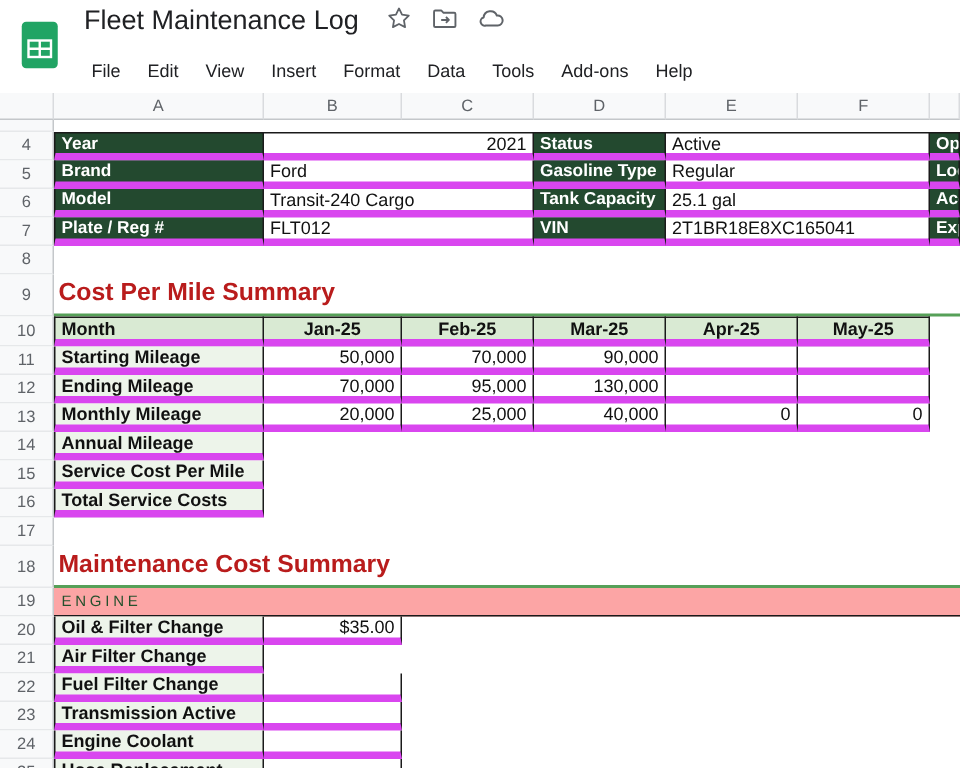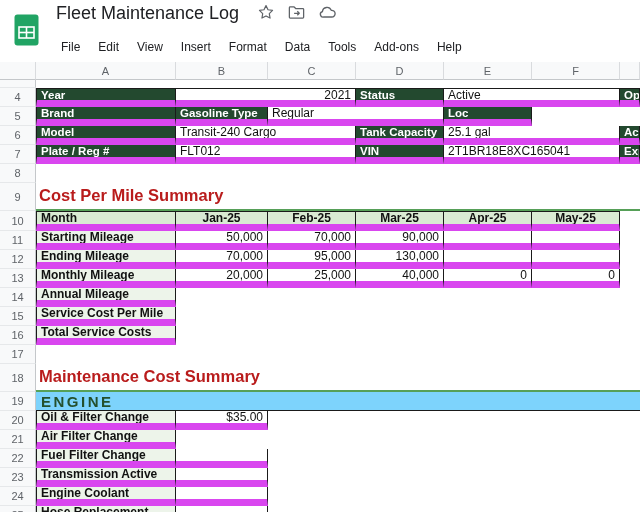--- a/index.html
+++ b/index.html
@@ -34,33 +34,33 @@
   .c { display: flex; align-items: center; padding: 0 4px; font-size: 12px; color: #111;
        overflow: hidden; white-space: nowrap; }
   .b { font-weight: bold; text-align: right; }
   .num { justify-content: flex-end; }
   .ctr { justify-content: center; }
 
   .dg  { background: #23492f; color: #fff; font-weight: bold; font-size: 11.5px; }
   .lg  { background: #d9ead3; }
   .llg { background: #edf4ea; }
 
-  .bd { border-right: 1px solid #1a1a1a; border-bottom: 7px solid #d946ef; }
+  .bd { border-right: 1px solid #1a1a1a; border-bottom: 5px solid #d946ef; }
   .bl { border-left: 1px solid #1a1a1a; }
   .bt { border-top: 1px solid #1a1a1a; }
 
   .sp2 { grid-column: span 2; }
   .rest { grid-column: 2 / -1; }
   .rest3 { grid-column: 3 / -1; }
 
   .sectitle { grid-column: 2 / -1; display: flex; align-items: flex-end; padding: 0 3px 4px 3px;
               font-weight: bold; font-size: 16.5px; color: #b91c1c; border-bottom: 2px solid #56a058;
               white-space: nowrap; overflow: hidden; }
-  .engine { grid-column: 2 / -1; background: #7dd3fc; font-weight: bold; letter-spacing: 2.5px;
-            color: #24502c; font-size: 15px; border-bottom: 1px solid #1a1a1a;
+  .engine { grid-column: 2 / -1; background: #fca5a5; font-weight: normal; letter-spacing: 2.5px;
+            color: #24502c; font-size: 10px; border-bottom: 1px solid #1a1a1a;
             display: flex; align-items: center; padding: 0 5px; }
 </style>
 </head>
 <body>
 
 <div id="app">
 
   <div class="chrome">
     <div class="logo">
       <svg width="25" height="32" viewBox="0 0 25 32">
@@ -129,20 +129,21 @@
       <div class="c dg bd bl bt">Year</div>
       <div class="c bd bt num sp2">2021</div>
       <div class="c dg bd bt">Status</div>
       <div class="c bd bt sp2">Active</div>
       <div class="c dg bd bt">Op</div>
     </div>
 
     <div class="srow h19">
       <div class="rn">5</div>
       <div class="c dg bd bl">Brand</div>
+      <div class="c bd sp2">Ford</div>
       <div class="c dg bd">Gasoline Type</div>
       <div class="c bd sp2">Regular</div>
       <div class="c dg bd">Loc</div>
     </div>
 
     <div class="srow h19">
       <div class="rn">6</div>
       <div class="c dg bd bl">Model</div>
       <div class="c bd sp2">Transit-240 Cargo</div>
       <div class="c dg bd">Tank Capacity</div>

